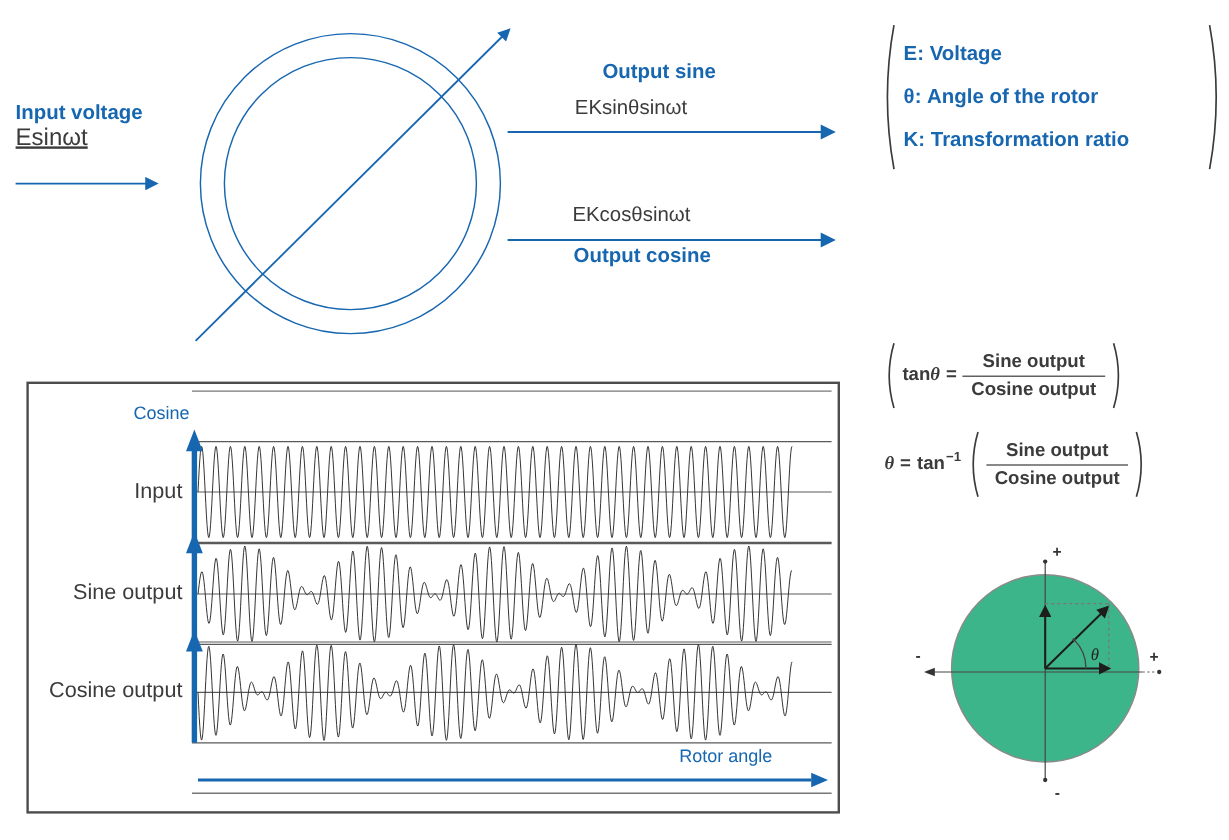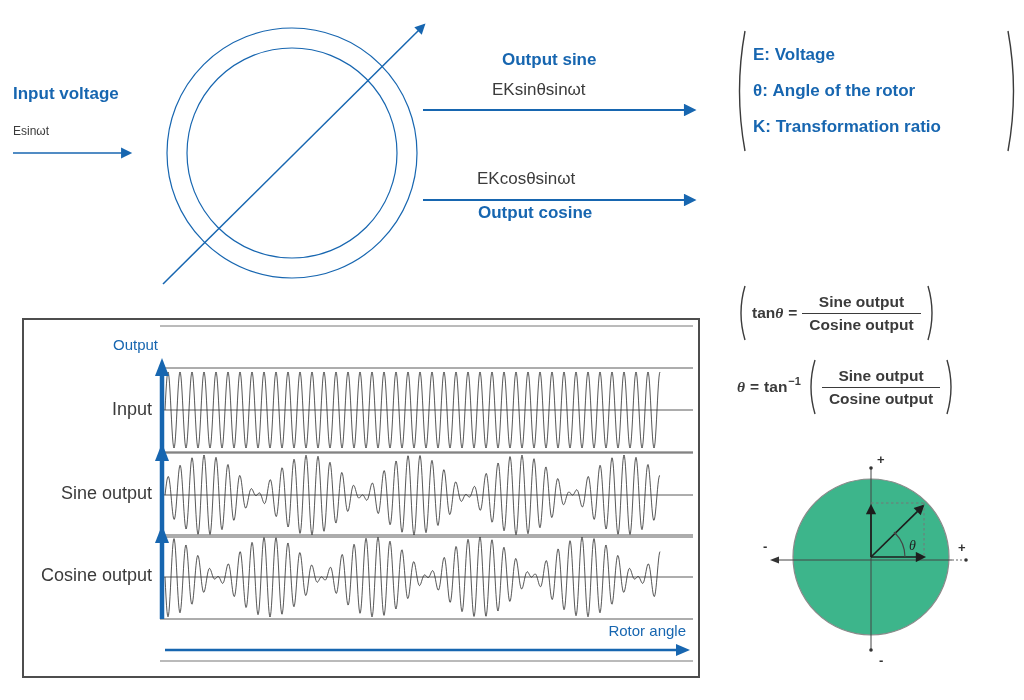--- a/index.html
+++ b/index.html
@@ -12,28 +12,28 @@
     font-family:"Liberation Sans",sans-serif;}
   .page{position:relative;width:1024px;height:700px;}
   svg{display:block;}
   .abs{position:absolute;}
   .lbl{position:absolute;color:var(--dark);white-space:nowrap;z-index:3;}
   .blue{color:var(--blue);}
   .bold{font-weight:700;}
 
   
   .input-voltage{left:13px;top:84px;font-size:17px;}
-  .esinwt{left:13px;top:124px;font-size:12px;}
+  .esinwt{left:13px;top:104px;font-size:20px;text-decoration:underline;}
   .output-sine{left:478px;top:50px;font-size:17px;margin-left:24px;}
-  .eksin{left:492px;top:80px;font-size:17px;}
+  .eksin{left:479px;top:80px;font-size:17px;}
   .ekcos{left:477px;top:169px;font-size:17px;}
   .output-cosine{left:478px;top:203px;font-size:17px;}
 
   
-  .legend-box{left:733px;top:28px;width:287px;height:126px;display:flex;
+  .legend-box{left:733px;top:18px;width:287px;height:126px;display:flex;
     align-items:center;z-index:3;justify-content:flex-end;}
   .legend-lines{flex:1;padding:0 6px;}
   .legend-lines div{font-size:17px;line-height:36px;font-weight:700;color:var(--blue);}
 
   
   .description{left:737px;top:154px;width:262px;font-size:17.5px;line-height:30px;
     color:var(--dark);z-index:3;}
 
   
   .equation{position:absolute;display:flex;align-items:center;gap:5px;
@@ -46,21 +46,21 @@
   .theta{font-family:"Liberation Serif",serif;font-style:italic;}
   .sup{font-size:11px;position:relative;top:-7px;margin-left:1px;}
 
   
   .wave-box{left:22px;top:318px;width:678px;height:360px;border:2px solid #4d4d4d;z-index:1;}
   .voltage-label{left:60px;top:336px;width:98px;text-align:right;font-size:15px;
     color:var(--blue);}
   .input-label{left:40px;top:399px;width:112px;text-align:right;font-size:18px;}
   .sine-label{left:20px;top:483px;width:132px;text-align:right;font-size:18px;}
   .cosine-label{left:8px;top:565px;width:144px;text-align:right;font-size:18px;}
-  .rotor-angle-label{left:566px;top:622px;width:120px;text-align:right;font-size:15px;
+  .rotor-angle-label{left:566px;top:622px;width:120px;font-size:15px;
     color:var(--blue);}
 
   .schematic-svg{left:0;top:0;z-index:0;}
   .rotor-svg{left:740px;top:430px;z-index:1;}
   .rotor-sign{font-size:13px;fill:#333;font-weight:700;}
 </style>
 </head>
 <body>
 
 <div class="page">
@@ -151,21 +151,21 @@
         <path d="M131 56 L145 56 L138 38 Z" fill="#1766b0"></path>
         <line x1="138" y1="217" x2="138" y2="139" stroke="#1766b0" stroke-width="4.5"></line>
         <path d="M131 141 L145 141 L138 123 Z" fill="#1766b0"></path>
         <line x1="138" y1="299" x2="138" y2="221" stroke="#1766b0" stroke-width="4.5"></line>
         <path d="M131 223 L145 223 L138 205 Z" fill="#1766b0"></path>
         <line x1="141" y1="330" x2="652" y2="330" stroke="#1766b0" stroke-width="2.4"></line>
         <path d="M652 324 L652 336 L666 330 Z" fill="#1766b0"></path>
         <line x1="136" y1="341" x2="669" y2="341" stroke="#777" stroke-width="1.2"></line>
       </svg>
   </div>
-  <div class="lbl voltage-label">Output</div>
+  <div class="lbl voltage-label">Cosine</div>
   <div class="lbl input-label">Input</div>
   <div class="lbl sine-label">Sine output</div>
   <div class="lbl cosine-label">Cosine output</div>
   <div class="lbl rotor-angle-label">Rotor angle</div>
 
   <svg class="abs rotor-svg" width="284" height="270" viewBox="0 0 284 270">
     <defs>
       <marker id="m-dark" viewBox="0 0 10 10" refX="8" refY="5" markerWidth="7" markerHeight="6" orient="auto">
         <path d="M0 0 L10 5 L0 10 Z" fill="#1d1d1d"></path>
       </marker>

